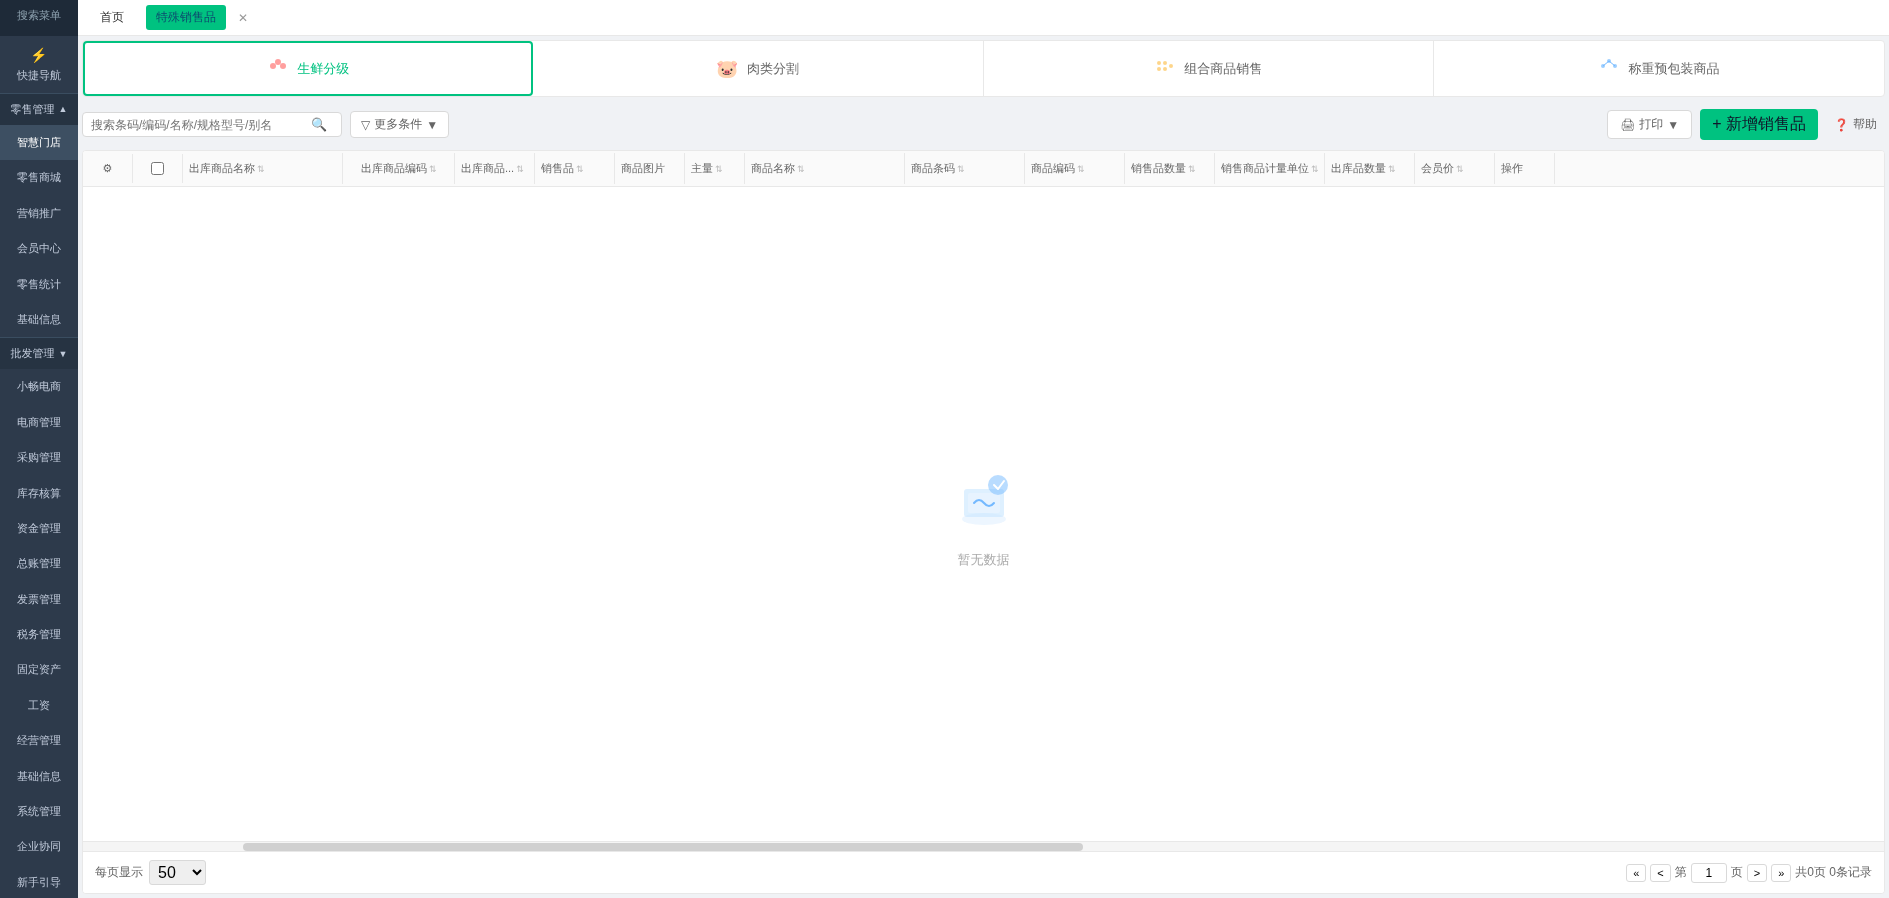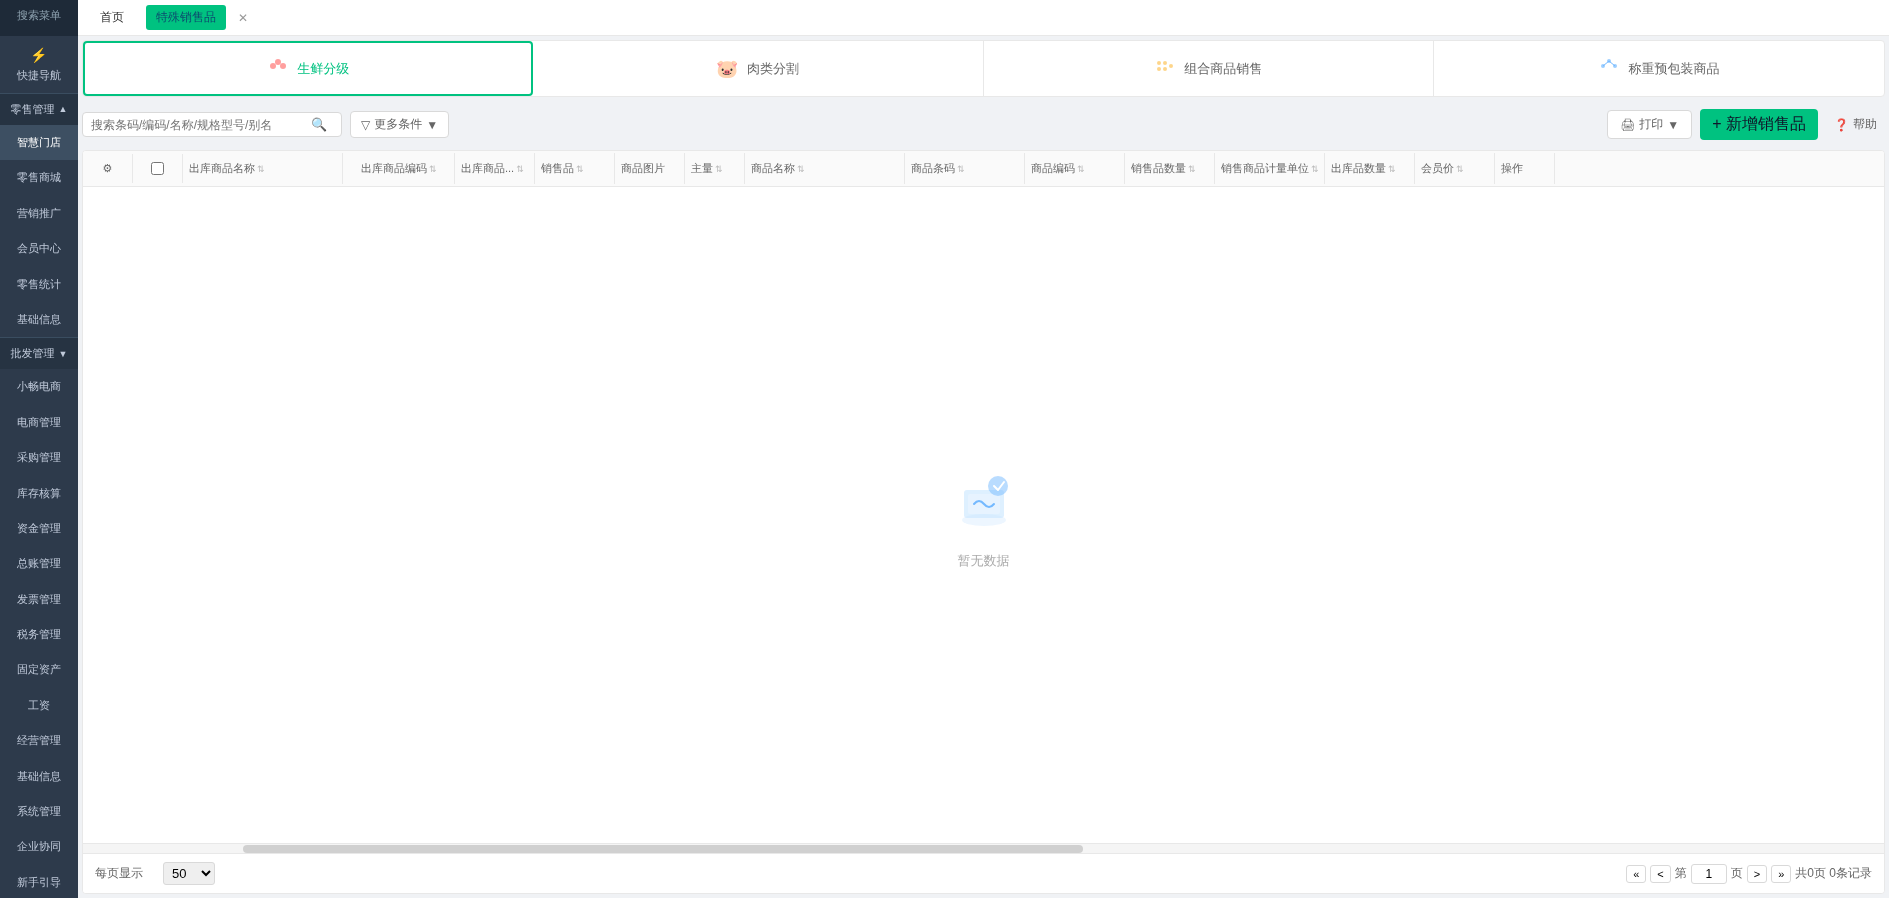--- a/index.html
+++ b/index.html
@@ -276,26 +276,26 @@
     
     .table-footer {
       border-top: 1px solid #e8e8e8;
       padding: 8px 12px;
       display: flex;
       align-items: center;
       justify-content: space-between;
       flex-shrink: 0;
       background: #fff;
     }
-    .pagination-info { font-size: 12px; color: #666; display: flex; align-items: center; gap: 20px; }
+    .pagination-info { font-size: 12px; color: #666; display: flex; align-items: center; gap: 6px; }
     .page-size-select {
       border: 1px solid #d9d9d9;
       border-radius: 3px;
       padding: 2px 4px;
-      font-size: 13px;
+      font-size: 16px;
     }
     .pagination-controls { display: flex; align-items: center; gap: 4px; font-size: 12px; color: #666; }
     .page-btn {
       padding: 2px 6px;
       border: 1px solid #d9d9d9;
       border-radius: 3px;
       cursor: pointer;
       background: #fff;
       font-size: 11px;
     }

